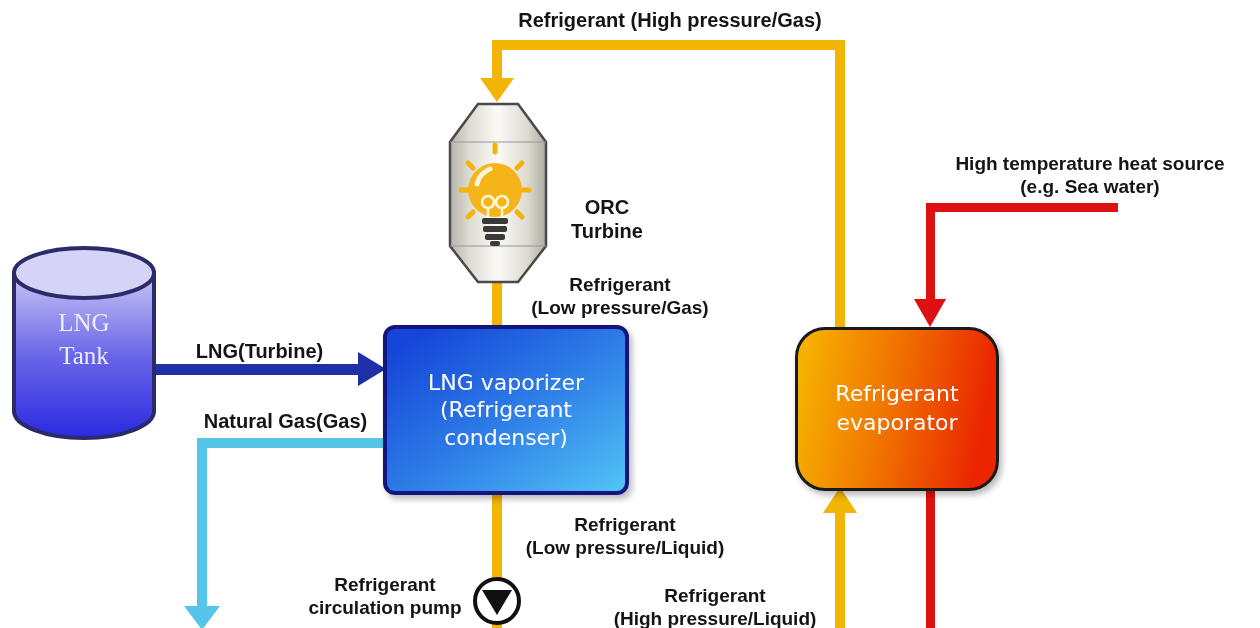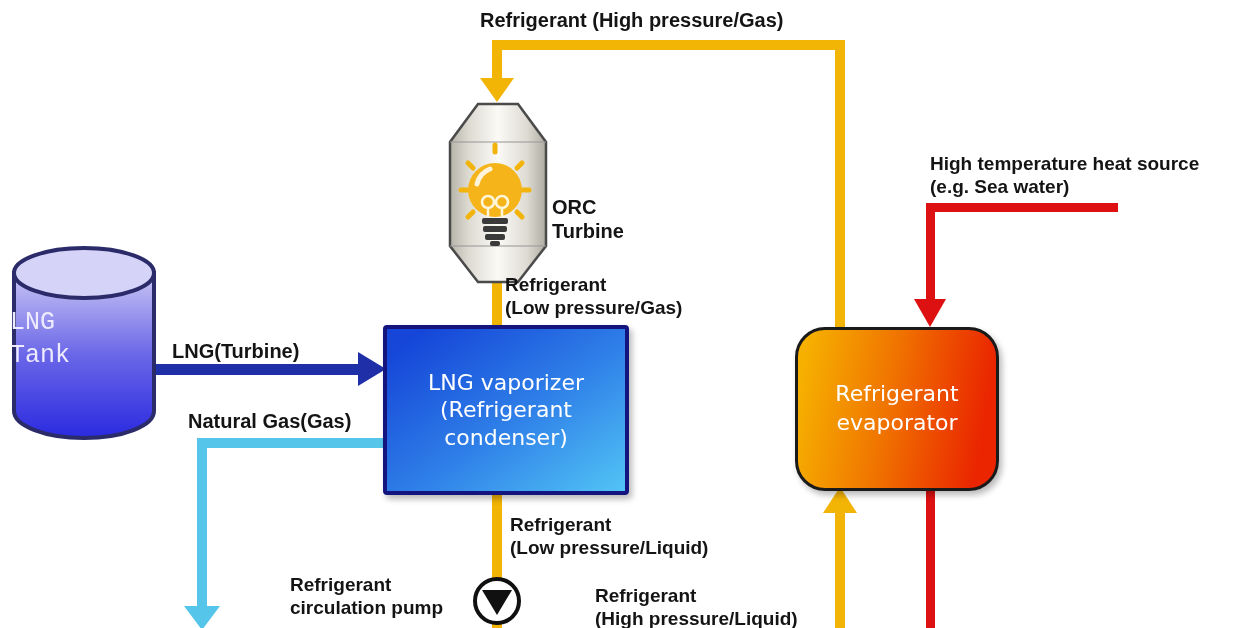--- a/index.html
+++ b/index.html
@@ -15,46 +15,46 @@
   .pipe.lng{background:var(--lng,#1F2FA8);}
   
   .arrow{position:absolute;width:0;height:0;}
   .arrow.down-yellow{border-left:17px solid transparent;border-right:17px solid transparent;border-top:24px solid var(--refrigerant,#F2B405);}
   .arrow.up-yellow{border-left:17px solid transparent;border-right:17px solid transparent;border-bottom:26px solid var(--refrigerant,#F2B405);}
   .arrow.down-red{border-left:16px solid transparent;border-right:16px solid transparent;border-top:28px solid var(--heat,#DD1111);}
   .arrow.down-cyan{border-left:18px solid transparent;border-right:18px solid transparent;border-top:24px solid var(--natural-gas,#55C6EA);}
   .arrow.right-blue{border-top:17px solid transparent;border-bottom:17px solid transparent;border-left:28px solid var(--lng,#1F2FA8);}
   
   .flabel{
-    position:absolute;color:#141414;font-weight:bold;
+    position:absolute;color:#141414;font-weight:bold;text-align:center;
     white-space:pre-line;line-height:1.22;z-index:6;
   }
   .fs20{font-size:20px;} .fs19{font-size:19px;}
   
   .node-box{
     position:absolute;display:flex;align-items:center;justify-content:center;
     color:#fff;text-align:center;white-space:pre-line;z-index:4;
     font-family:"DejaVu Sans","Liberation Sans",sans-serif;
     box-shadow:3px 4px 6px rgba(0,0,0,0.28);
   }
   .vaporizer{
-    left:383px;top:325px;width:238px;height:162px;border-radius:4px;
+    left:383px;top:325px;width:238px;height:162px;border-radius:12px;
     border:4px solid #14147E;font-size:22px;line-height:1.25;
     background:linear-gradient(145deg,var(--vaporizer-grad-start,#1546D8) 8%,#2F80E8 55%,var(--vaporizer-grad-end,#52C4F5) 100%);
   }
   .evaporator{
     left:795px;top:327px;width:198px;height:158px;border-radius:30px;
     border:3px solid #1A1A1A;font-size:22px;line-height:1.3;
     background:linear-gradient(100deg,var(--evaporator-grad-start,#F6B000) 5%,#F07400 45%,var(--evaporator-grad-end,#EA2500) 90%);
   }
   .tank-wrap{position:absolute;left:10px;top:245px;width:148px;height:198px;z-index:4;}
   .tank-label{
-    position:absolute;left:0;top:62px;width:100%;text-align:left;color:#EEEBFF;
+    position:absolute;left:0;top:62px;width:100%;text-align:center;color:#EEEBFF;
     font-size:25px;line-height:1.3;white-space:pre-line;z-index:5;
-    font-family:Liberation Mono, monospace;
+    font-family:Liberation Serif, serif;
   }
   .turbine-wrap{position:absolute;left:445px;top:98px;width:106px;height:190px;z-index:4;}
   .pump{
     position:absolute;left:473px;top:577px;width:48px;height:48px;border-radius:50%;
     background:#fff;border:4px solid #101010;box-sizing:border-box;z-index:5;
   }
   .pump-triangle{
     position:absolute;left:5px;top:9px;width:0;height:0;
     border-left:15px solid transparent;border-right:15px solid transparent;
     border-top:25px solid #101010;

